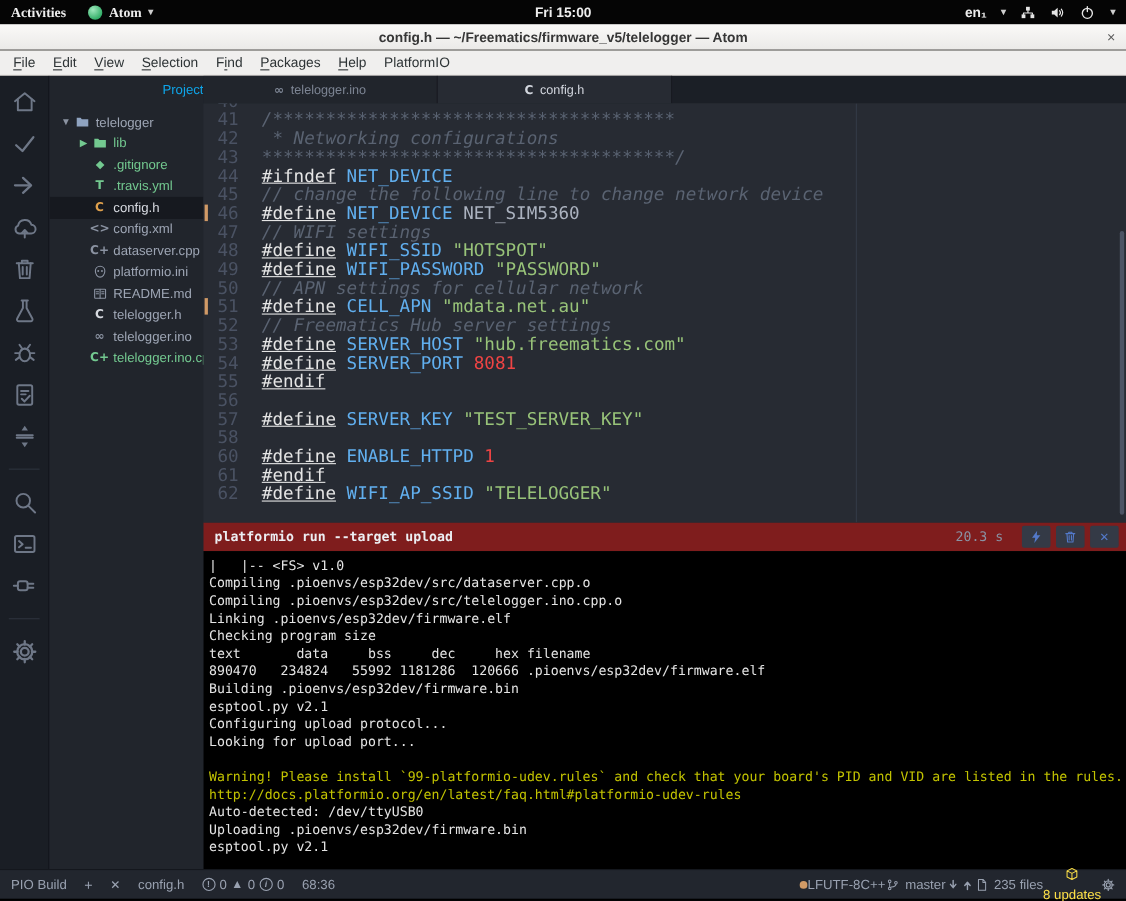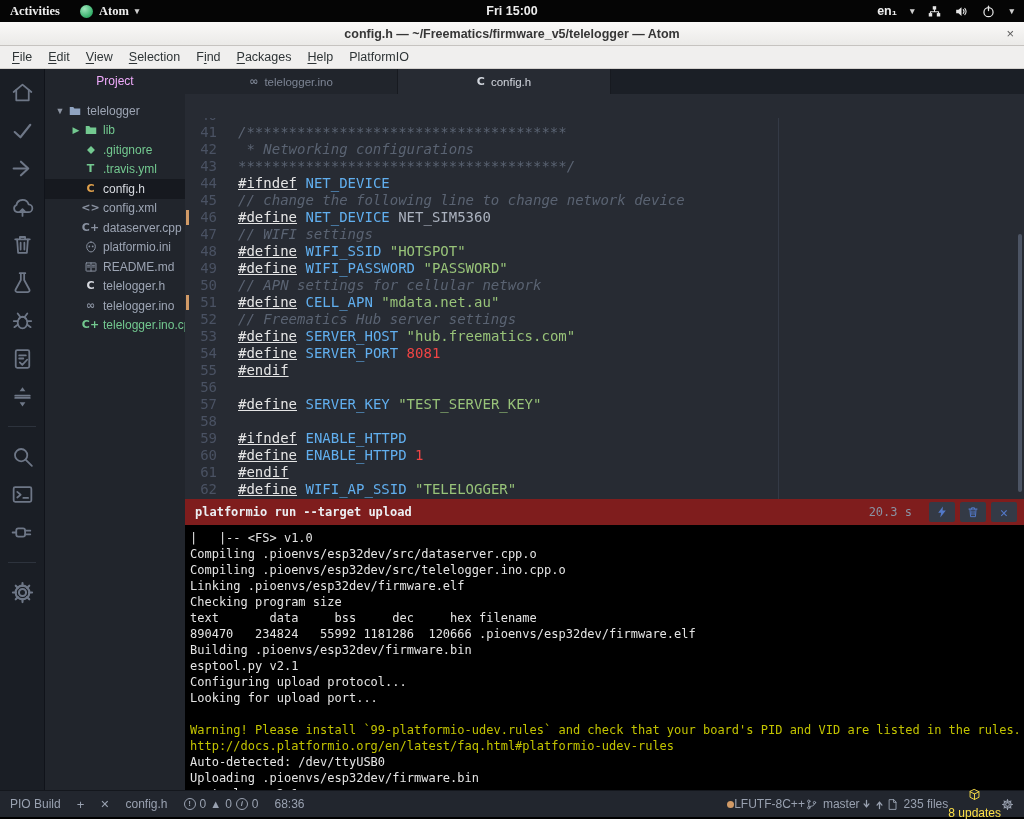--- a/index.html
+++ b/index.html
@@ -41,21 +41,21 @@
 
   
   .rail { width:45px; flex:none; background:#1a1e25; border-right:1px solid #10131a;
     display:flex; flex-direction:column; align-items:center; padding-top:11px; gap:13px; color:#6e7787; }
   .rail-btn svg { width:25px; height:25px; }
   .rail-divider { width:28px; height:1px; background:#2d333d; margin:4px 0; }
 
   
   .tree { width:140px; flex:none; background:#21252c; display:flex; flex-direction:column;
     font-size:12px; color:#9da5b4; overflow:hidden; }
-  .tree-header { height:25px; line-height:25px; text-align:center; color:#f0abfc; flex:none; }
+  .tree-header { height:25px; line-height:25px; text-align:right; color:#0ea5e9; flex:none; }
   .tree-items { padding-top:7px; }
   .tree-row { height:19.5px; display:flex; align-items:center; white-space:nowrap; }
   .tree-row.selected { background:#16191f; }
   .chev { width:10px; flex:none; font-size:9px; color:#8b93a1; text-align:center; }
   .chev.green { color:#73c990; }
   .ticon { width:15px; margin:0 5px 0 2px; flex:none; display:flex; justify-content:center; }
   .ticon svg { width:14px; height:14px; }
   .gi { font-family:"DejaVu Sans", sans-serif; font-weight:bold; font-size:11px; line-height:14px; }
   .c-green { color:#73c990; } .c-gray { color:#8a92a1; } .c-orange { color:#dfa04c; }
   .c-white { color:#d7dae0; } .c-blue { color:#8fa3c0; }
@@ -63,21 +63,21 @@
   
   .editor-col { flex:1; display:flex; flex-direction:column; min-width:0; }
 
   .tab-bar { height:25px; flex:none; background:#1b1f26; display:flex; }
   .tab { width:213px; display:flex; align-items:center; justify-content:center; gap:6px;
     font-size:11.5px; color:#7d8594; background:#21252c; border-right:1px solid #171a20; }
   .tab.active { background:#272b33; color:#d2d6de; }
   .tab-ic { font-family:"DejaVu Sans", sans-serif; font-weight:bold; font-size:11px; }
 
   .editor { height:381px; flex:none; position:relative; overflow:hidden; background:#272b33;
-    font-family:"DejaVu Sans Mono", monospace; font-size:14px; line-height:17px;margin-top:24px; }
+    font-family:"DejaVu Sans Mono", monospace; font-size:16px; line-height:17px; }
   .wrap-guide { position:absolute; left:593px; top:0; bottom:0; width:1px; background:#343a46; }
   .code-scroll { margin-top:-11px; position:relative; }
   .code-row { display:flex; height:17px; }
   .gut { width:48px; flex:none; text-align:right; padding-right:16px; color:#4a5263; position:relative; }
   .gitmark { position:absolute; left:1px; top:1px; bottom:1px; width:2.5px; background:#d19a66; }
   .ctext { white-space:pre; padding-left:5px; }
   .tk-pre { color:#e5e5e5;text-decoration:underline; } .tk-macro { color:#61afef; } .tk-plain { color:#abb2bf; }
   .tk-str { color:#98c379; } .tk-num { color:#ef4444; }
   .tk-cmt { color:#5a6372; font-style:italic; }
   .scroll-thumb { position:absolute; right:2px; top:116px; width:4px; height:258px;
@@ -455,24 +455,20 @@
           </div>
           <div class="code-row">
        <span class="gut">57</span>
        <span class="ctext"><span class="tk-pre">#define</span><span class="tk-plain"> </span><span class="tk-macro">SERVER_KEY</span><span class="tk-plain"> </span><span class="tk-str">"TEST_SERVER_KEY"</span></span>
           </div>
           <div class="code-row">
        <span class="gut">58</span>
        <span class="ctext"></span>
           </div>
           <div class="code-row">
-       <span class="gut">59</span>
-       <span class="ctext"><span class="tk-pre">#ifndef</span><span class="tk-plain"> </span><span class="tk-macro">ENABLE_HTTPD</span></span>
-          </div>
-          <div class="code-row">
        <span class="gut">60</span>
        <span class="ctext"><span class="tk-pre">#define</span><span class="tk-plain"> </span><span class="tk-macro">ENABLE_HTTPD</span><span class="tk-plain"> </span><span class="tk-num">1</span></span>
           </div>
           <div class="code-row">
        <span class="gut">61</span>
        <span class="ctext"><span class="tk-pre">#endif</span></span>
           </div>
           <div class="code-row">
        <span class="gut">62</span>
        <span class="ctext"><span class="tk-pre">#define</span><span class="tk-plain"> </span><span class="tk-macro">WIFI_AP_SSID</span><span class="tk-plain"> </span><span class="tk-str">"TELELOGGER"</span></span>

